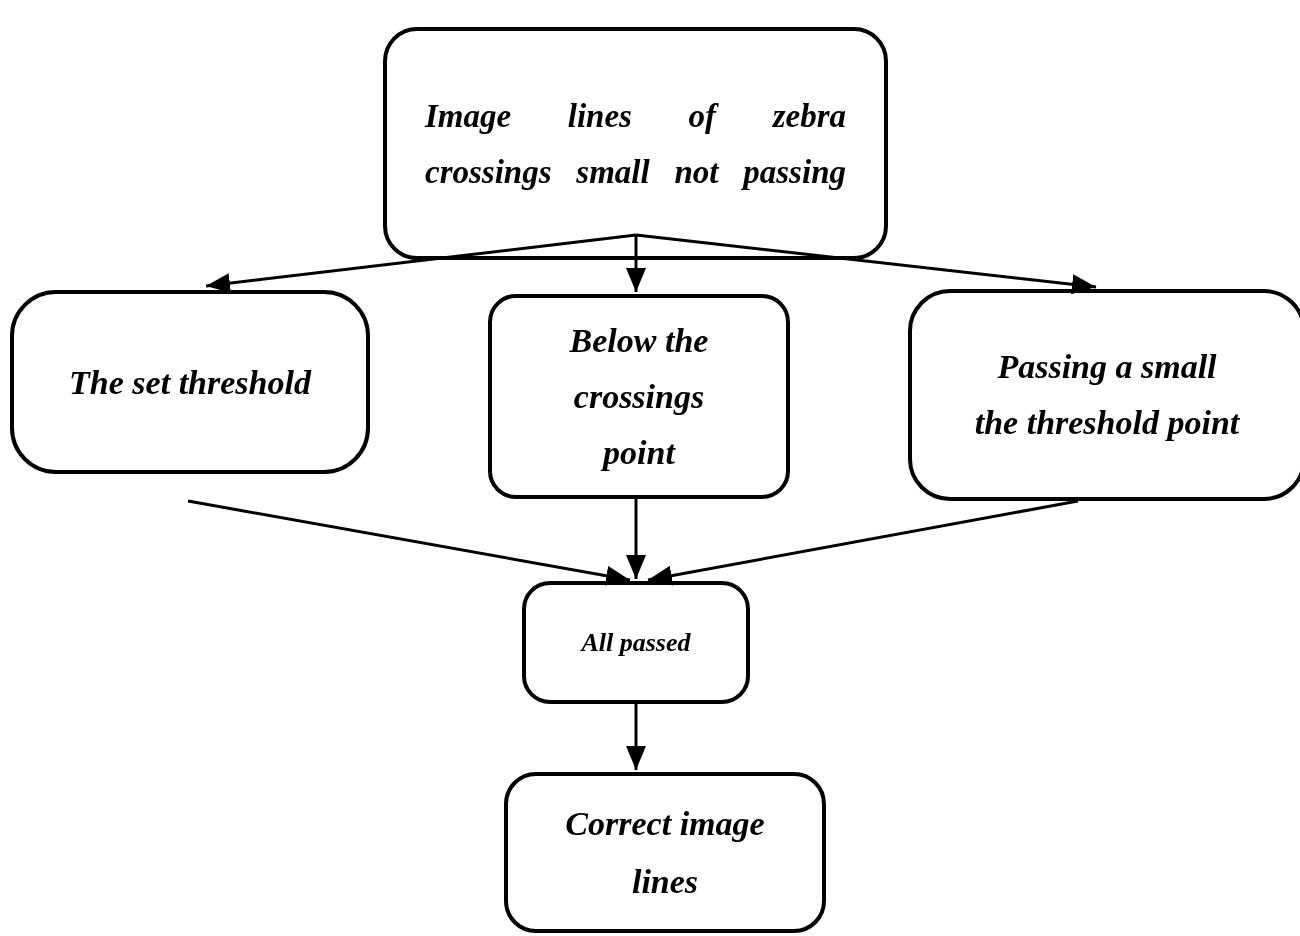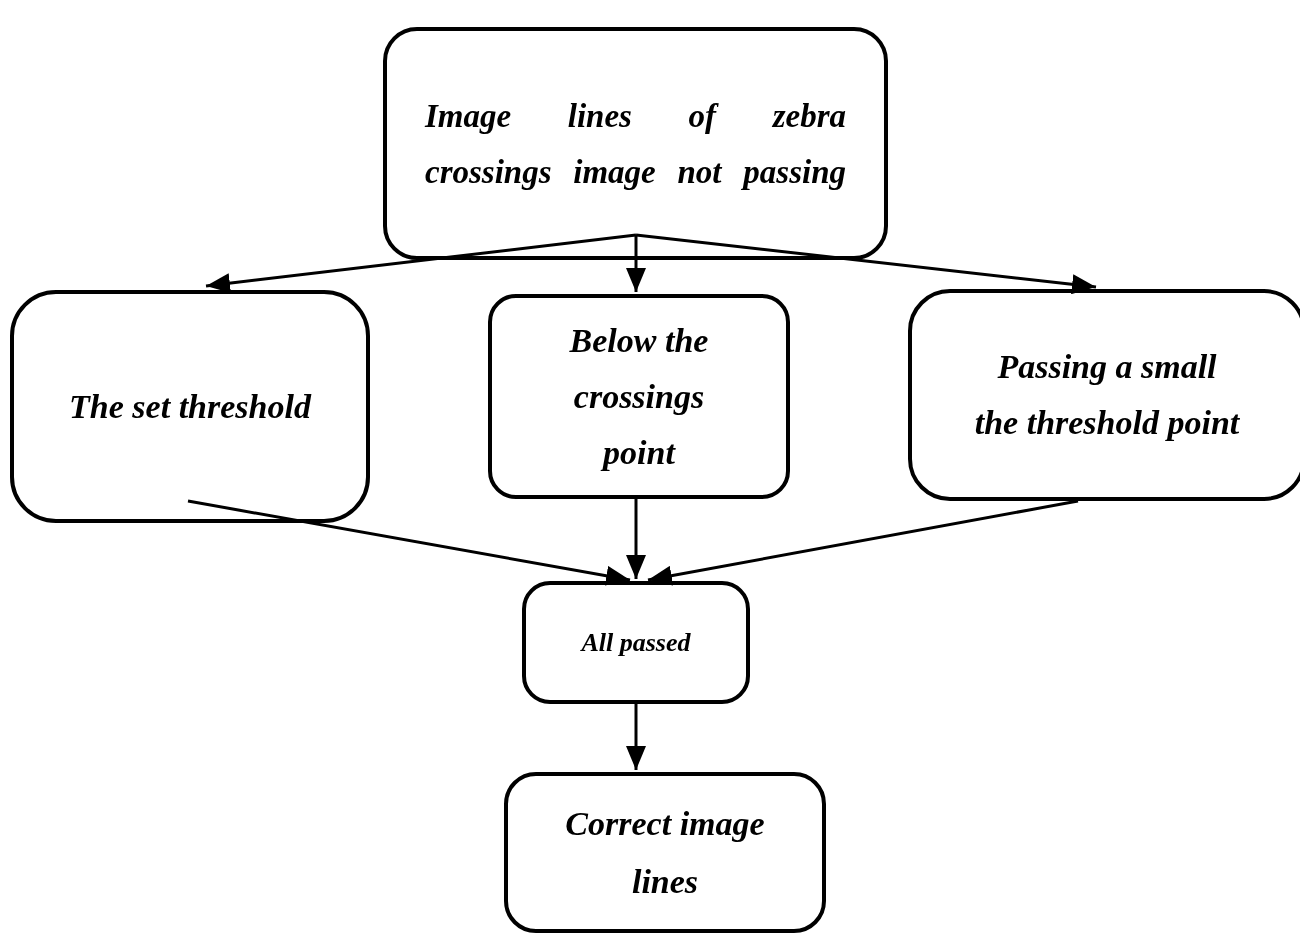--- a/index.html
+++ b/index.html
@@ -50,21 +50,21 @@
     font-size: 33px;
     line-height: 56px;
     margin-top: 24px;
   }
   .node-top .line {
     text-align: justify;
     text-align-last: justify;
   }
   .node-left {
     left: 10px; top: 290px;
-    width: 360px; height: 233px;
+    width: 360px; height: 184px;
     border-radius: 46px;
     padding: 0 10px;
     font-size: 34px;
     line-height: 61px;
   }
   .node-middle {
     left: 488px; top: 294px;
     width: 302px; height: 205px;
     border-radius: 28px;
     padding: 0 0;
@@ -97,21 +97,21 @@
     line-height: 58px;
   }
 </style>
 </head>
 <body>
 
 <div class="canvas">
 
   <div class="node node-top">
     <div class="line">Image lines of zebra</div>
-    <div class="line">crossings image not passing</div>
+    <div class="line">crossings small not passing</div>
   </div>
 
   <div class="node node-left">
     <div class="line">The set threshold</div>
   </div>
 
   <div class="node node-middle">
     <div class="line">Below the</div>
     <div class="line">crossings</div>
     <div class="line">point</div>

